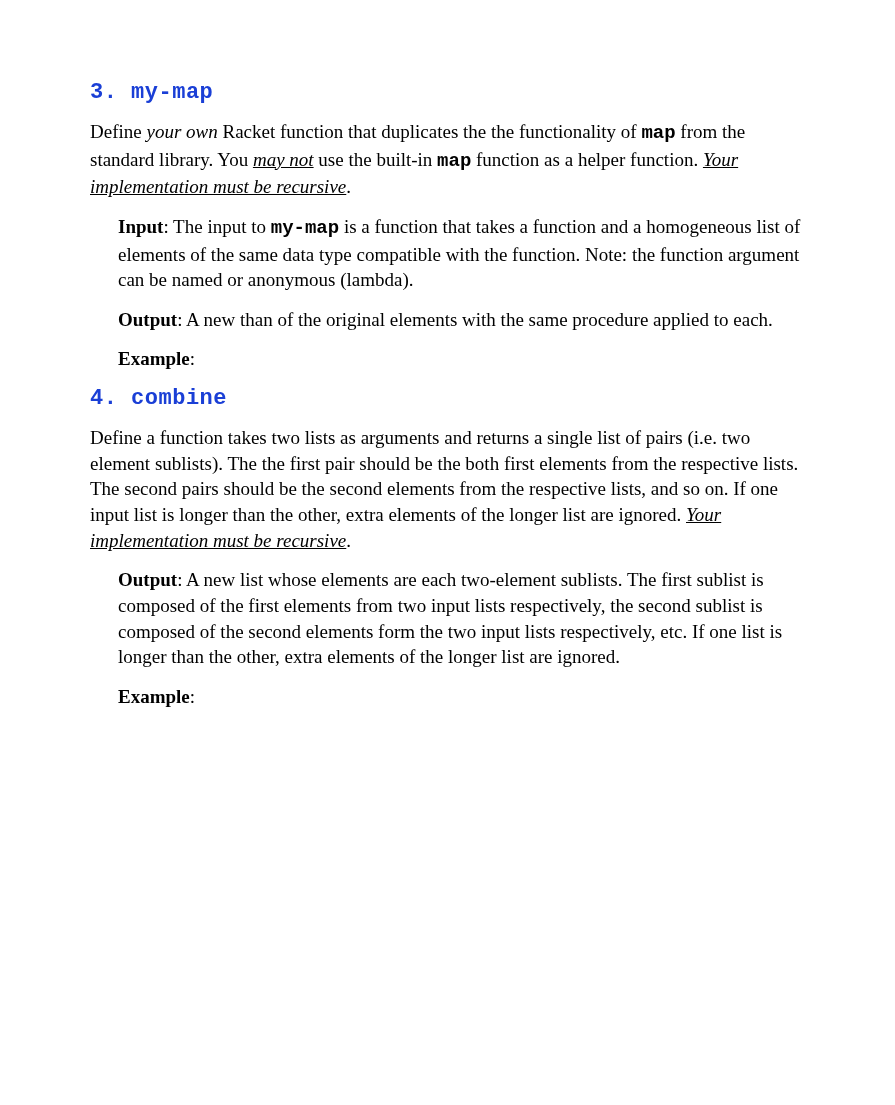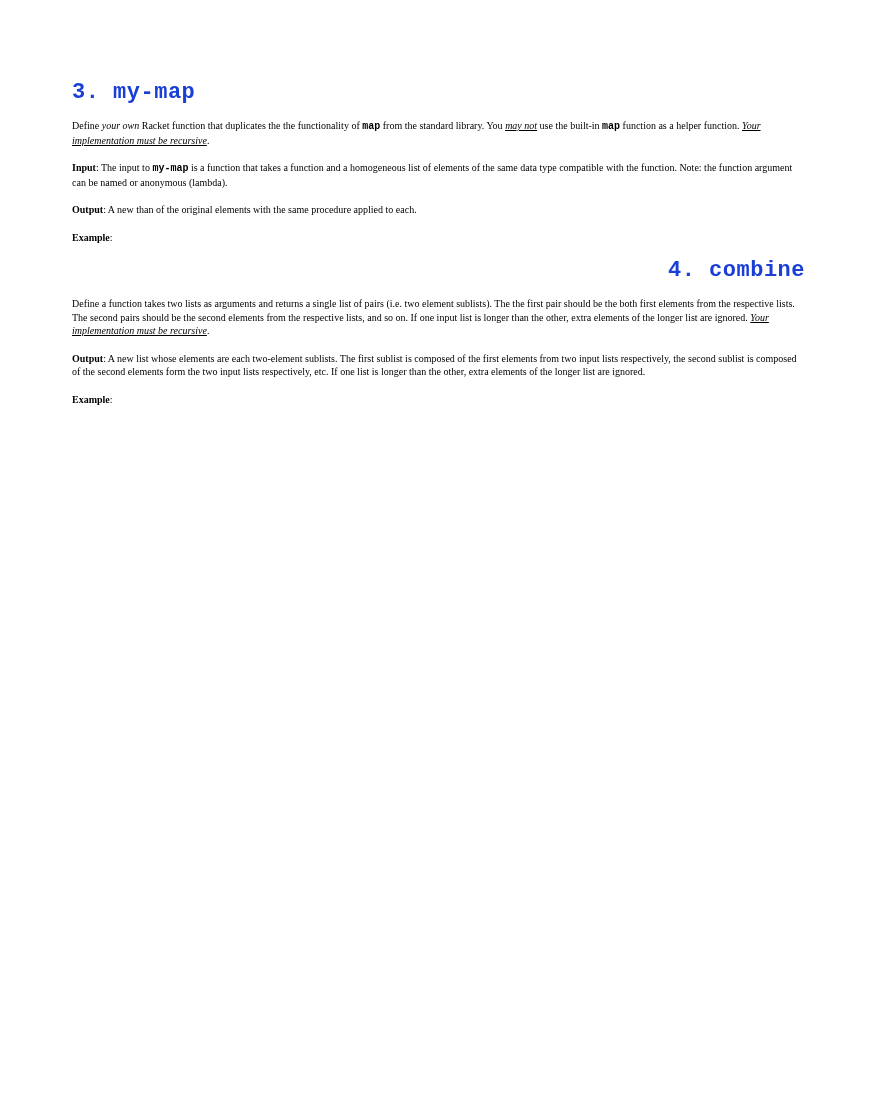--- a/index.html
+++ b/index.html
@@ -6,36 +6,37 @@
     margin: 0;
     padding: 0;
     background: #ffffff;
     font-family: Georgia, 'Times New Roman', serif;
     width: 895px;
     height: 1105px;
     overflow: hidden;
     color: #000;
   }
   .page {
-    padding: 80px 90px 40px 72px;
+    padding: 80px 90px 40px 90px;
   }
   h2.section-heading {
     font-family: 'Courier New', Courier, monospace;
     color: #1a3fd6;
     font-size: 22px;
     font-weight: bold;
     margin: 0 0 14px 0;
     letter-spacing: 0.5px;
   }
   .body-text {
-    font-size: 10px;
+    font-size: 19px;
     line-height: 1.35;
     margin: 0 0 14px 0;
   }
   .indent {
+    margin-left: 28px;
   }
   .mono {
     font-family: 'Courier New', Courier, monospace;
     font-weight: bold;
   }
   .underline {
     text-decoration: underline;
   }
   .italic {
     font-style: italic;
@@ -45,21 +46,20 @@
   }
   pre.code {
     font-family: 'Courier New', Courier, monospace;
     font-size: 14.5px;
     line-height: 1.35;
     margin: 6px 0 14px 0;
     white-space: pre;
   }
   .section-gap {
     margin-top: 26px;
-    text-align: right;
   }
 </style>
 </head>
 <body>
 
 <div class="page">
 
   <h2 class="section-heading">3. my-map</h2>
 
   <p class="body-text">

